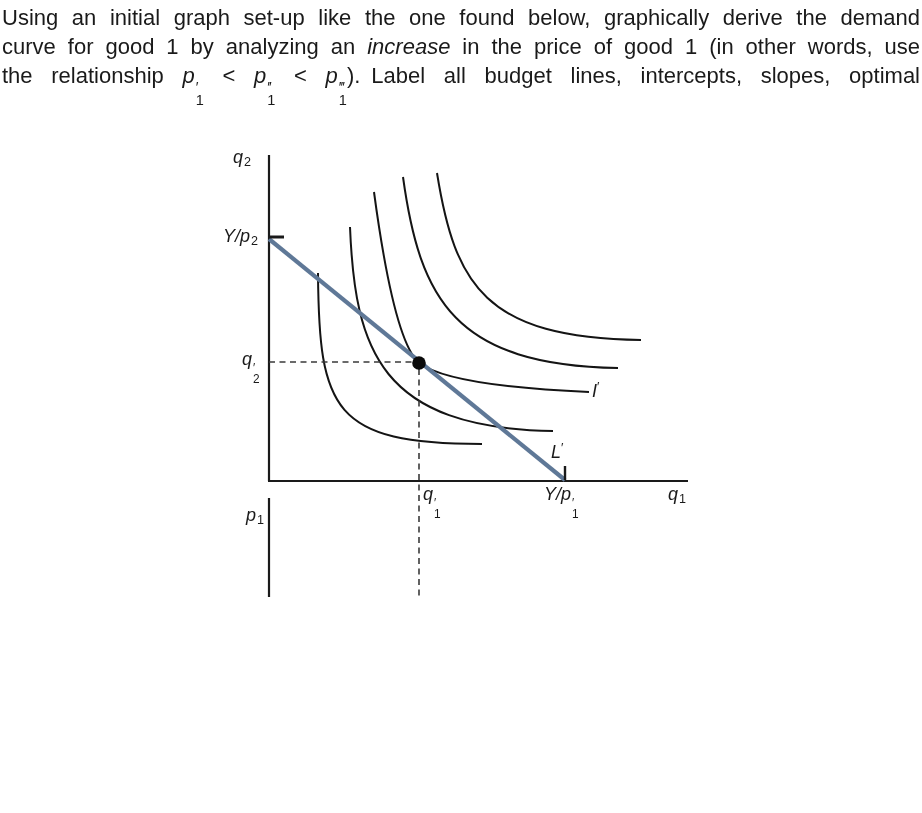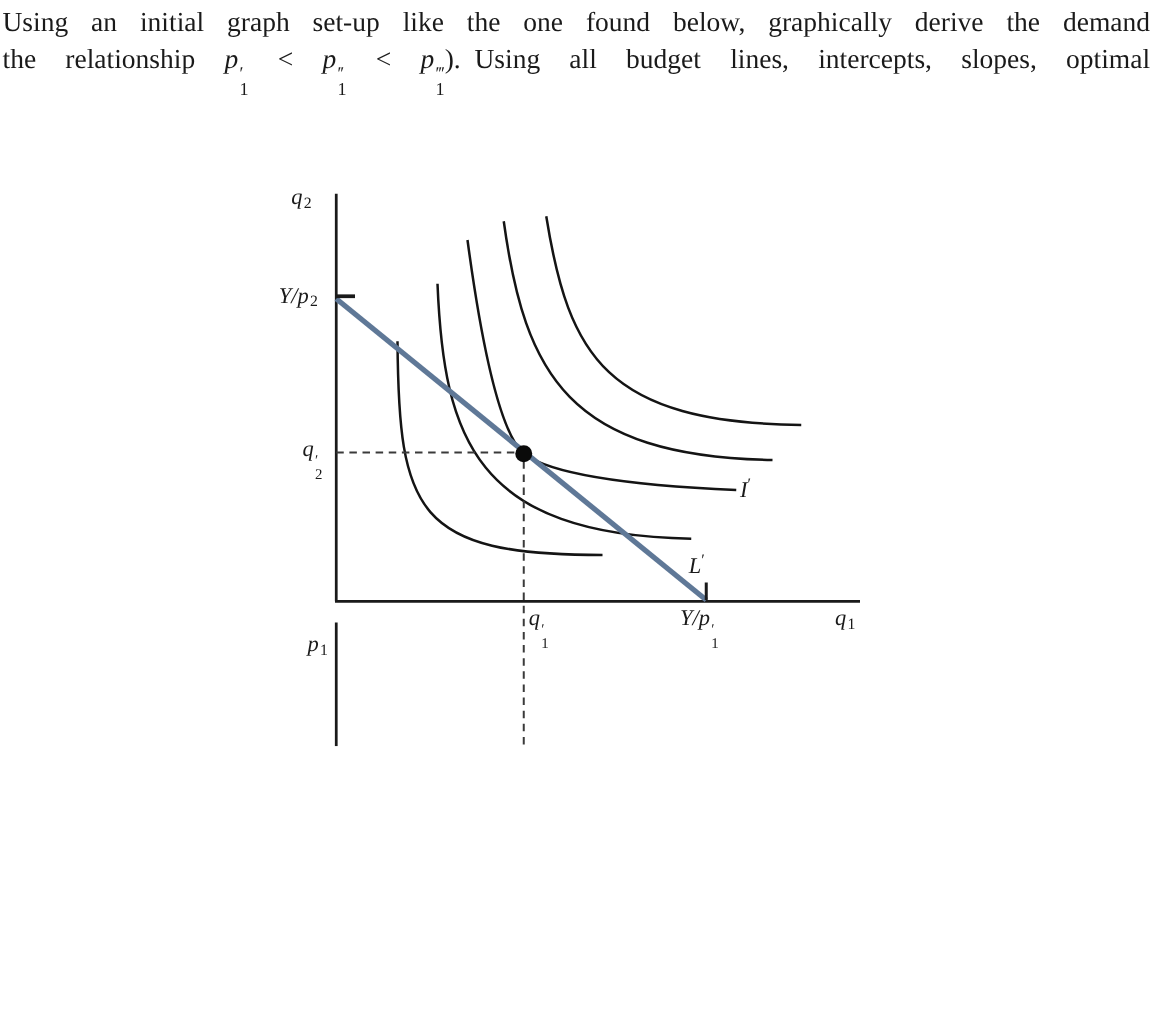--- a/index.html
+++ b/index.html
@@ -1,20 +1,20 @@
 <!DOCTYPE html>
 <html><head>
 <meta charset="utf-8">
 <style>
   html,body{margin:0;padding:0;background:#ffffff;}
   .page{
     position:relative;
     width:922px;height:597px;
     background:#ffffff;
-    font-family:Liberation Serif, serif;
+    font-family:Liberation Sans, sans-serif;
     color:#1a1a1a;
     overflow:hidden;
   }
   
   .problem{
     position:absolute;left:2px;top:3px;width:918px;
     font-size:22px;line-height:29px;
   }
   .pline{text-align:justify;}
   .pline.j{text-align-last:justify;}
@@ -38,34 +38,35 @@
     color:#1a1a1a;white-space:nowrap;
   }
 </style>
 </head>
 <body>
 
 <div class="page">
 
   <div class="problem">
     <div class="pline j"><span>Using an initial graph set-up like the one found below, graphically derive the demand</span></div>
+    <div class="pline j"><span>curve for good 1 by analyzing an </span><span class="it">increase</span><span> in the price of good 1 (in other words, use</span></div>
     <div class="pline j"><span>the relationship </span><span class="math"><span class="mi">p</span><span class="stk">
             <span class="sp">′</span>
             <span class="sb">1</span>
           </span></span>
       <span>&lt;</span>
       <span class="math"><span class="mi">p</span><span class="stk">
             <span class="sp">′′</span>
             <span class="sb">1</span>
           </span></span>
       <span>&lt;</span>
       <span class="math"><span class="mi">p</span><span class="stk">
             <span class="sp">′′′</span>
             <span class="sb">1</span>
-          </span></span><span>). Using all budget lines, intercepts, slopes, optimal</span></div>
+          </span></span><span>). Label all budget lines, intercepts, slopes, optimal</span></div>
   </div>
 
   <svg class="fig-svg" width="922" height="813" viewBox="0 0 922 813">
 
     <line x1="269" y1="155" x2="269" y2="481" stroke-width="2.2" fill="none" stroke="#1a1a1a"></line>
     <line x1="268" y1="481" x2="688" y2="481" stroke-width="2.2" fill="none" stroke="#1a1a1a"></line>
 
     <path d="M318,273 C319,410 333,444 482,444" fill="none" stroke-width="2" stroke="#141414"></path>
     <path d="M350,227 C355,350 380,428 553,431" fill="none" stroke-width="2" stroke="#141414"></path>
     <path d="M374,192 Q394,341 419,363 Q450,386 589,392" fill="none" stroke-width="2" stroke="#141414"></path>

